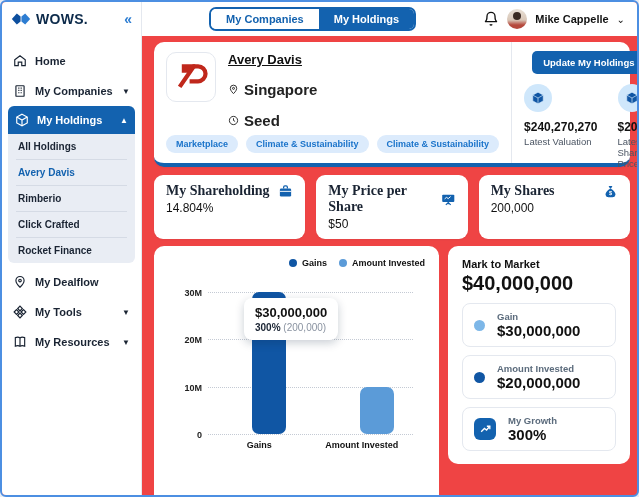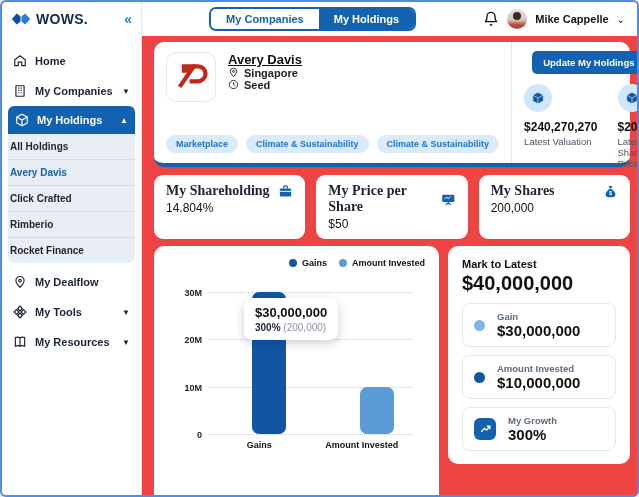--- a/index.html
+++ b/index.html
@@ -25,34 +25,34 @@
   .user-chevron { font-size:10px; color:#111; }
 
   
   .app { flex:1; display:flex; min-height:0;border-radius:17px; }
   .sidebar { width:140px; background:#fff; border-right:1px solid #e4e8ef; padding-top:10px; flex:0 0 auto; }
   .nav-item { display:flex; align-items:center; gap:8px; padding:8px 11px; font-size:11px; font-weight:bold; color:#1a2433; cursor:pointer; }
   .nav-item svg { flex:0 0 auto; }
   .nav-caret { margin-left:auto; font-size:8px; color:#1a2433; }
   .nav-item.active { background:#1362af; color:#fff; margin:0 6px; border-radius:6px 6px 0 0; padding:7px 7px; }
   .nav-item.active .nav-caret { color:#fff; }
-  .submenu { margin:0 6px 4px 6px; background:#e9edf4; border-radius:0 0 6px 6px; padding:0 0; }
+  .submenu { margin:0 6px 4px 6px; background:#e9edf4; border-radius:0 0 6px 6px; padding:0 8px; }
   .submenu-item { font-size:10px; font-weight:bold; color:#1a2433; padding:7px 2px; border-bottom:1px solid #d5dbe5; cursor:pointer; }
   .submenu-item:last-child { border-bottom:none; }
   .submenu-item.active { color:#1362af; }
 
   .main { flex:1; padding:6px 7px 0 12px; min-width:0; }
 
   
   .company-card { background:#fff; border-radius:10px; border-bottom:4px solid #1362af; display:flex; height:125px; box-shadow:0 1px 2px rgba(20,40,80,.05); }
   .cc-left { flex:1; padding:10px 12px; display:flex; flex-direction:column; }
   .cc-top { display:flex; gap:12px; }
   .cc-logo { width:50px; height:50px; border:1px solid #e4e8ef; border-radius:10px; display:flex; align-items:center; justify-content:center; background:#fff; }
   .cc-name { font-size:13px; font-weight:bold; color:#111; text-decoration:underline; cursor:pointer; }
-  .cc-meta { display:flex; align-items:flex-start; gap:5px; font-size:11px; font-weight:600; color:#222; margin-top:0; }
+  .cc-meta { display:flex; align-items:center; gap:5px; font-size:15px; font-weight:600; color:#222; margin-top:14px; }
   .tags { display:flex; gap:8px; margin-top:auto; }
   .tag { background:#dcebfc; color:#1a73ca; font-size:9px; font-weight:bold; padding:4px 10px; border-radius:12px; white-space:nowrap; }
   .cc-right { width:198px; border-left:1px solid #e4e8ef; padding:9px 12px; display:flex; flex-direction:column; }
   .update-btn { align-self:flex-end; background:#1362af; color:#fff; border:none; font-size:9.5px; font-weight:bold; padding:6px 11px; border-radius:5px; cursor:pointer; font-family:inherit; }
   .cc-stats { display:flex; gap:20px; margin-top:10px; }
   .cc-stat .icircle { width:28px; height:28px; border-radius:50%; background:#cfe7fb; display:flex; align-items:center; justify-content:center; margin-bottom:8px; }
   .cc-stat-value { font-size:12px; font-weight:bold; color:#111; }
   .cc-stat-label { font-size:9.5px; color:#4b5563; margin-top:2px; }
 
   
@@ -143,22 +143,22 @@
         <svg width="14" height="14" viewBox="0 0 24 24" fill="none" stroke="#fff" stroke-width="2">
             <path d="M12 2 L21 7 V17 L12 22 L3 17 V7 Z"></path>
             <path d="M3 7 L12 12 L21 7 M12 12 V22"></path>
           </svg>
         <span>My Holdings</span>
         <span class="nav-caret">▲</span>
       </div>
       <div class="submenu">
         <div class="submenu-item">All Holdings</div>
         <div class="submenu-item active">Avery Davis</div>
+        <div class="submenu-item">Rimberio</div>
         <div class="submenu-item">Click Crafted</div>
-        <div class="submenu-item">Rimberio</div>
         <div class="submenu-item">Rocket Finance</div>
       </div>
       <div class="nav-item">
         <svg width="14" height="14" viewBox="0 0 24 24" fill="none" stroke="#1a2433" stroke-width="2">
             <path d="M12 21 C12 21 5 14.5 5 9.5 A7 7 0 0 1 19 9.5 C19 14.5 12 21 12 21 Z"></path>
             <circle cx="12" cy="9.5" r="2.2"></circle>
           </svg>
         <span>My Dealflow</span>
       </div>
       <div class="nav-item">
@@ -309,34 +309,34 @@
           <div class="tooltip">
             <div class="tooltip-value">$30,000,000</div>
             <div class="tooltip-sub">
               <span class="tooltip-pct">300%</span>
               <span class="tooltip-shares">(200,000)</span>
             </div>
           </div>
         </div>
 
         <div class="mtm-card">
-          <div class="mtm-title">Mark to Latest</div>
+          <div class="mtm-title">Mark to Market</div>
           <div class="mtm-total">$40,000,000</div>
           <div class="mtm-item">
             <span class="mtm-dot" style="background: rgb(125, 183, 232);"></span>
             <div>
               <div class="mtm-label">Gain</div>
               <div class="mtm-value">$30,000,000</div>
             </div>
           </div>
           <div class="mtm-item">
             <span class="mtm-dot" style="background: rgb(16, 86, 164);"></span>
             <div>
               <div class="mtm-label">Amount Invested</div>
-              <div class="mtm-value">$10,000,000</div>
+              <div class="mtm-value">$20,000,000</div>
             </div>
           </div>
           <div class="mtm-item">
             <span class="growth-ic">
               <svg width="13" height="13" viewBox="0 0 24 24" fill="none" stroke="#fff" stroke-width="2.4">
                   <path d="M4 16 L10 10 L14 13 L20 6"></path>
                   <path d="M14.5 6 H20 V11.5"></path>
                 </svg>
             </span>
             <div>

